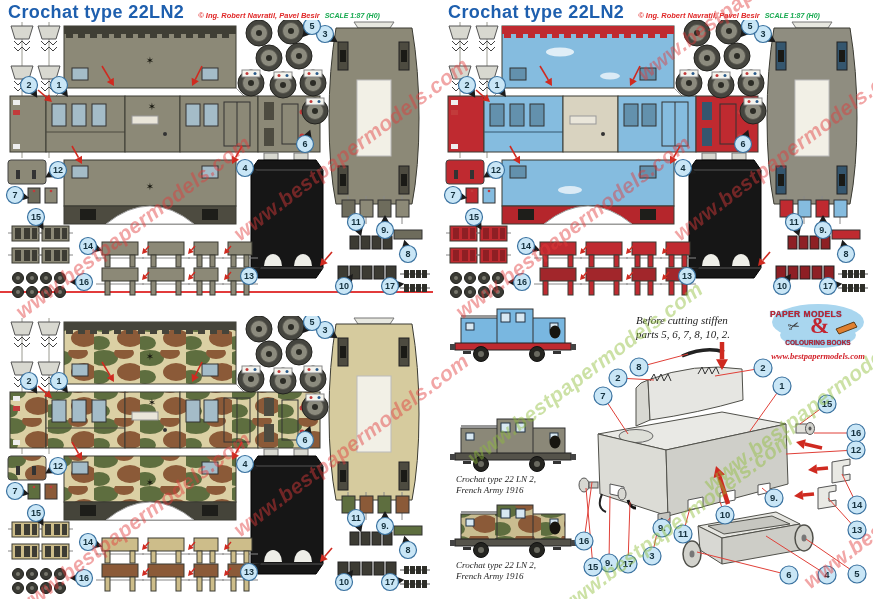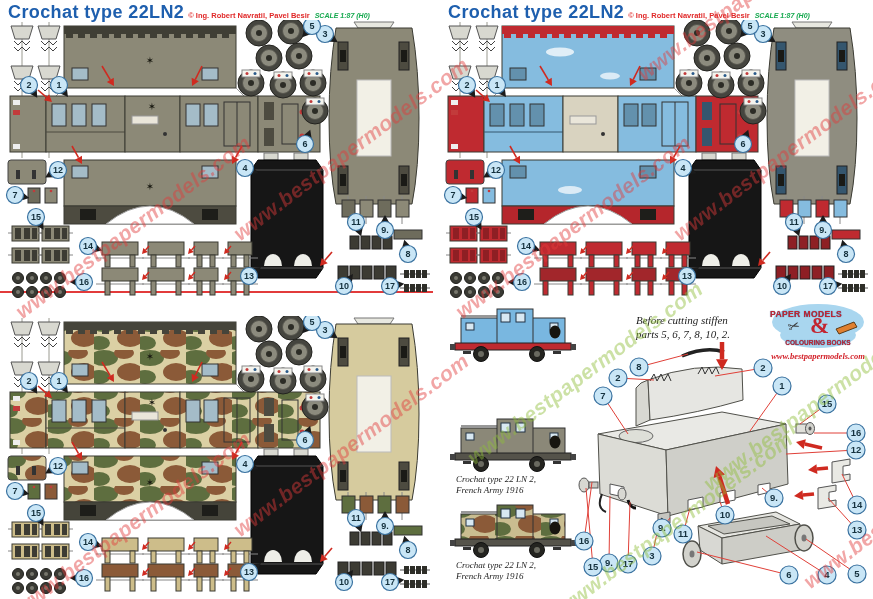--- a/index.html
+++ b/index.html
@@ -1,21 +1,21 @@
 <!DOCTYPE html>
 <html><head>
 <meta charset="utf-8">
 <style>
   html,body{margin:0;padding:0;background:#fff}
   #page{position:relative;width:873px;height:599px;background:#fff;overflow:hidden;
         font-family:"Liberation Sans",sans-serif}
   .hdr{position:absolute;top:2px;white-space:nowrap}
   #hdr-left{left:8px}#hdr-right{left:448px}
   .hdr .t{color:#1e5fae;font-weight:bold;font-size:18px;letter-spacing:.4px}
-  .hdr .c{color:#e02828;font-size:7.5px;font-weight:bold;margin-left:4px}
+  .hdr .c{color:#e02828;font-size:7.5px;font-weight:bold;font-style:italic;margin-left:14px}
   .hdr .s{color:#16a94f;font-size:7px;font-weight:bold;font-style:italic;margin-left:5px}
   #divider{position:absolute;left:0;top:291px;width:433px;height:2px;background:#e23b3b}
   .sheet{position:absolute;width:436px;height:278px}
   #sheet-0{left:2px;top:20px}#sheet-1{left:440px;top:20px}#sheet-2{left:2px;top:316px}
   #instructions{position:absolute;left:440px;top:300px;width:433px;height:299px}
   .locofig{position:absolute;left:8px;width:130px;height:56px}
   #loco-0{top:6px}#loco-1{top:116px}#loco-2{top:202px}
   .cap{position:absolute;left:16px;font-family:"Liberation Serif",serif;font-style:italic;
        font-size:9px;color:#1d1d1d;line-height:1.2}
   #cap-0{top:68px}#cap-1{top:174px}#cap-2{top:260px}

